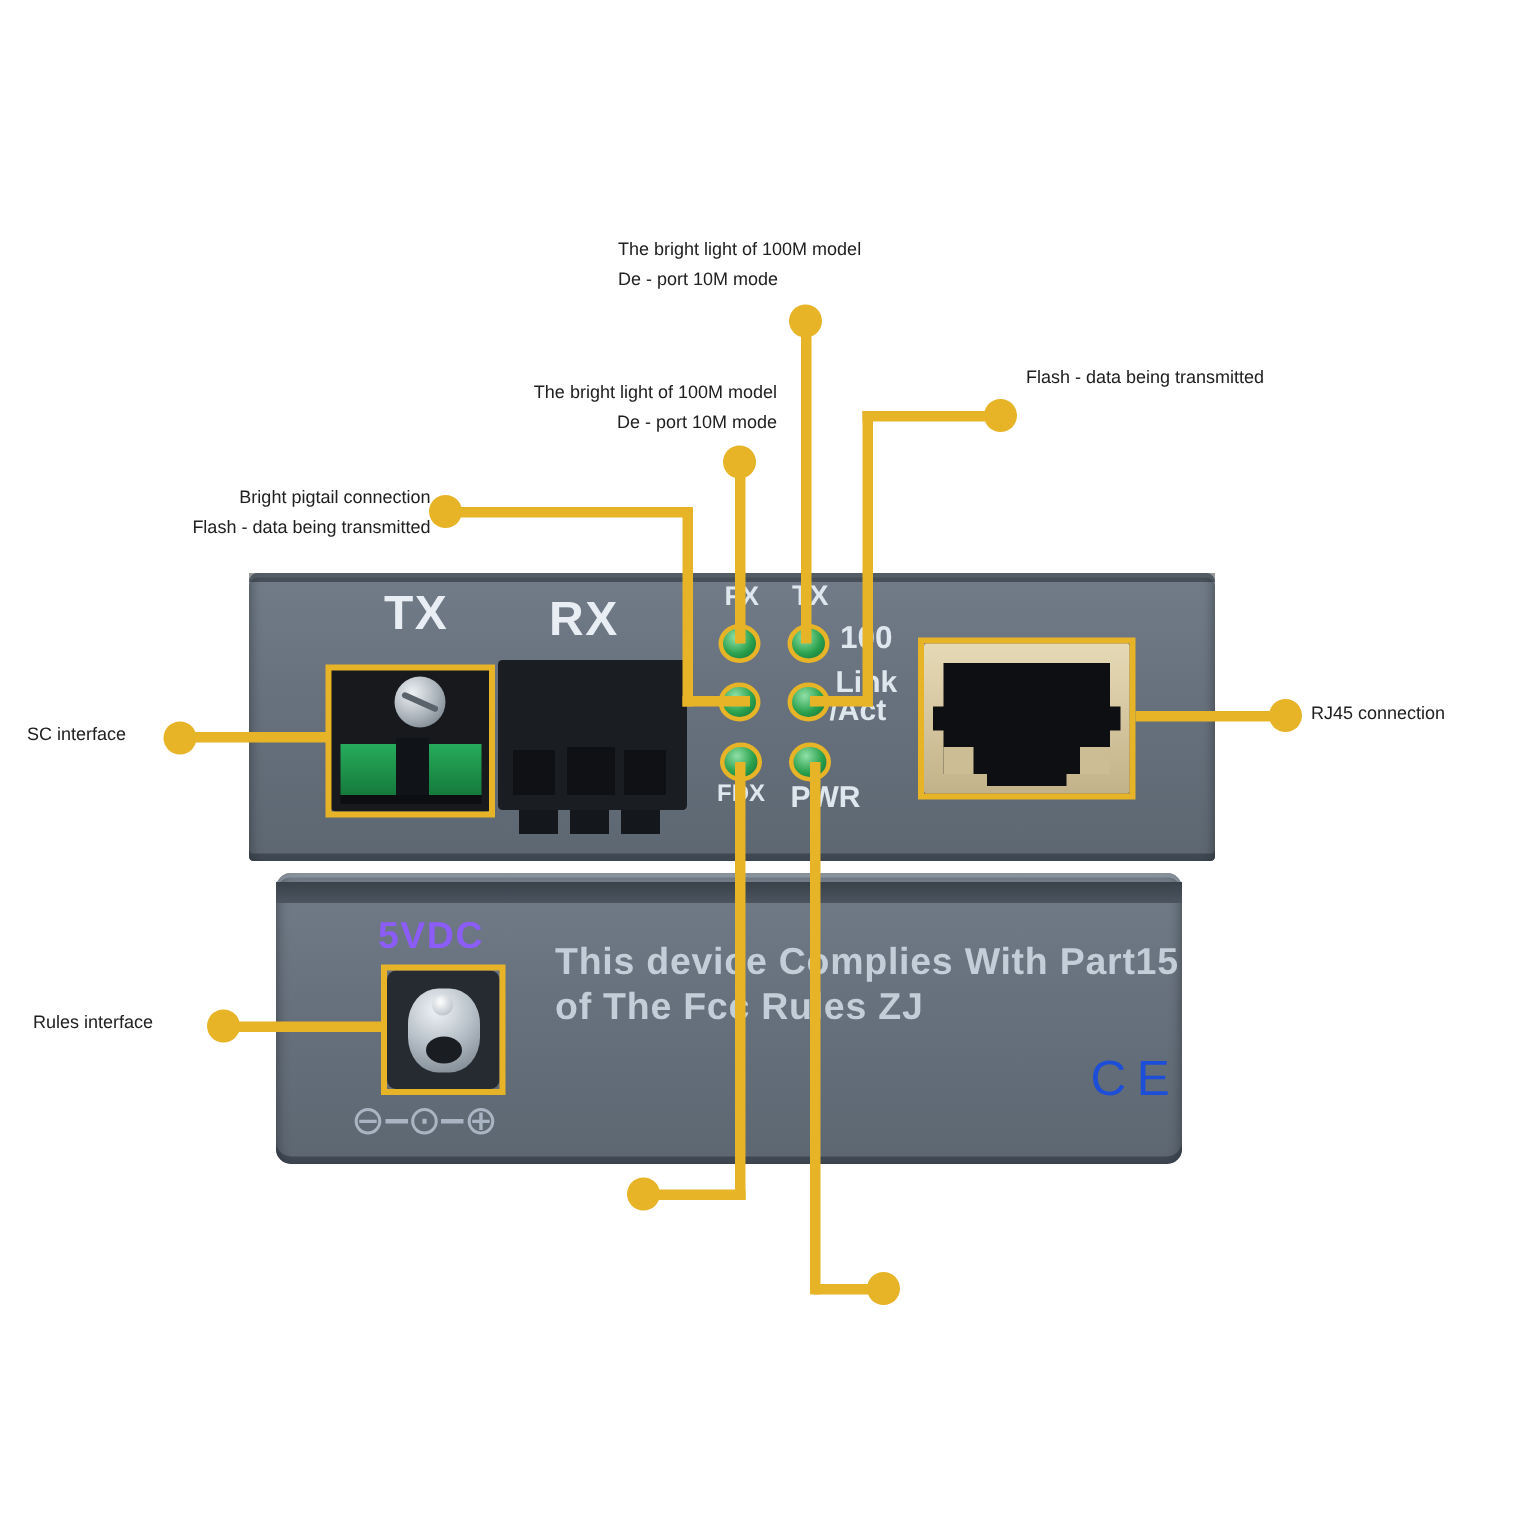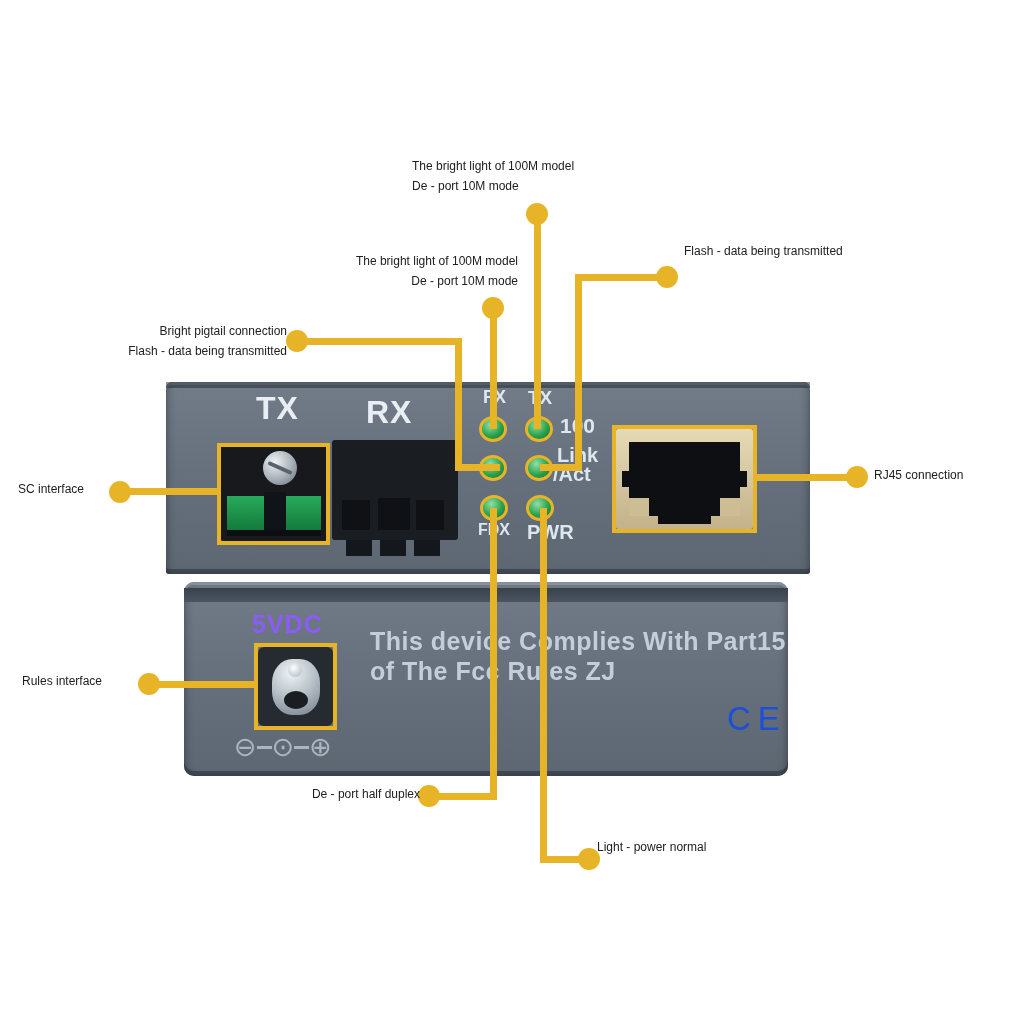--- a/index.html
+++ b/index.html
@@ -213,20 +213,18 @@
   <div class="note r" style="left:57px;top:322px;width:230px;">
     <div>Bright pigtail connection</div>
     <div>Flash - data being transmitted</div>
   </div>
 
   <div class="note" style="left:18px;top:480px;">SC interface</div>
   <div class="note" style="left:874px;top:466px;">RJ45 connection</div>
   <div class="note" style="left:22px;top:672px;">Rules interface</div>
 
   <div class="note r" style="left:190px;top:785px;width:230px;">
-    <div>De - port half duplex</div>
   </div>
 
   <div class="note" style="left:597px;top:838px;">
-    <div>Light - power normal</div>
   </div>
 
 </div>
 
 </body></html>

